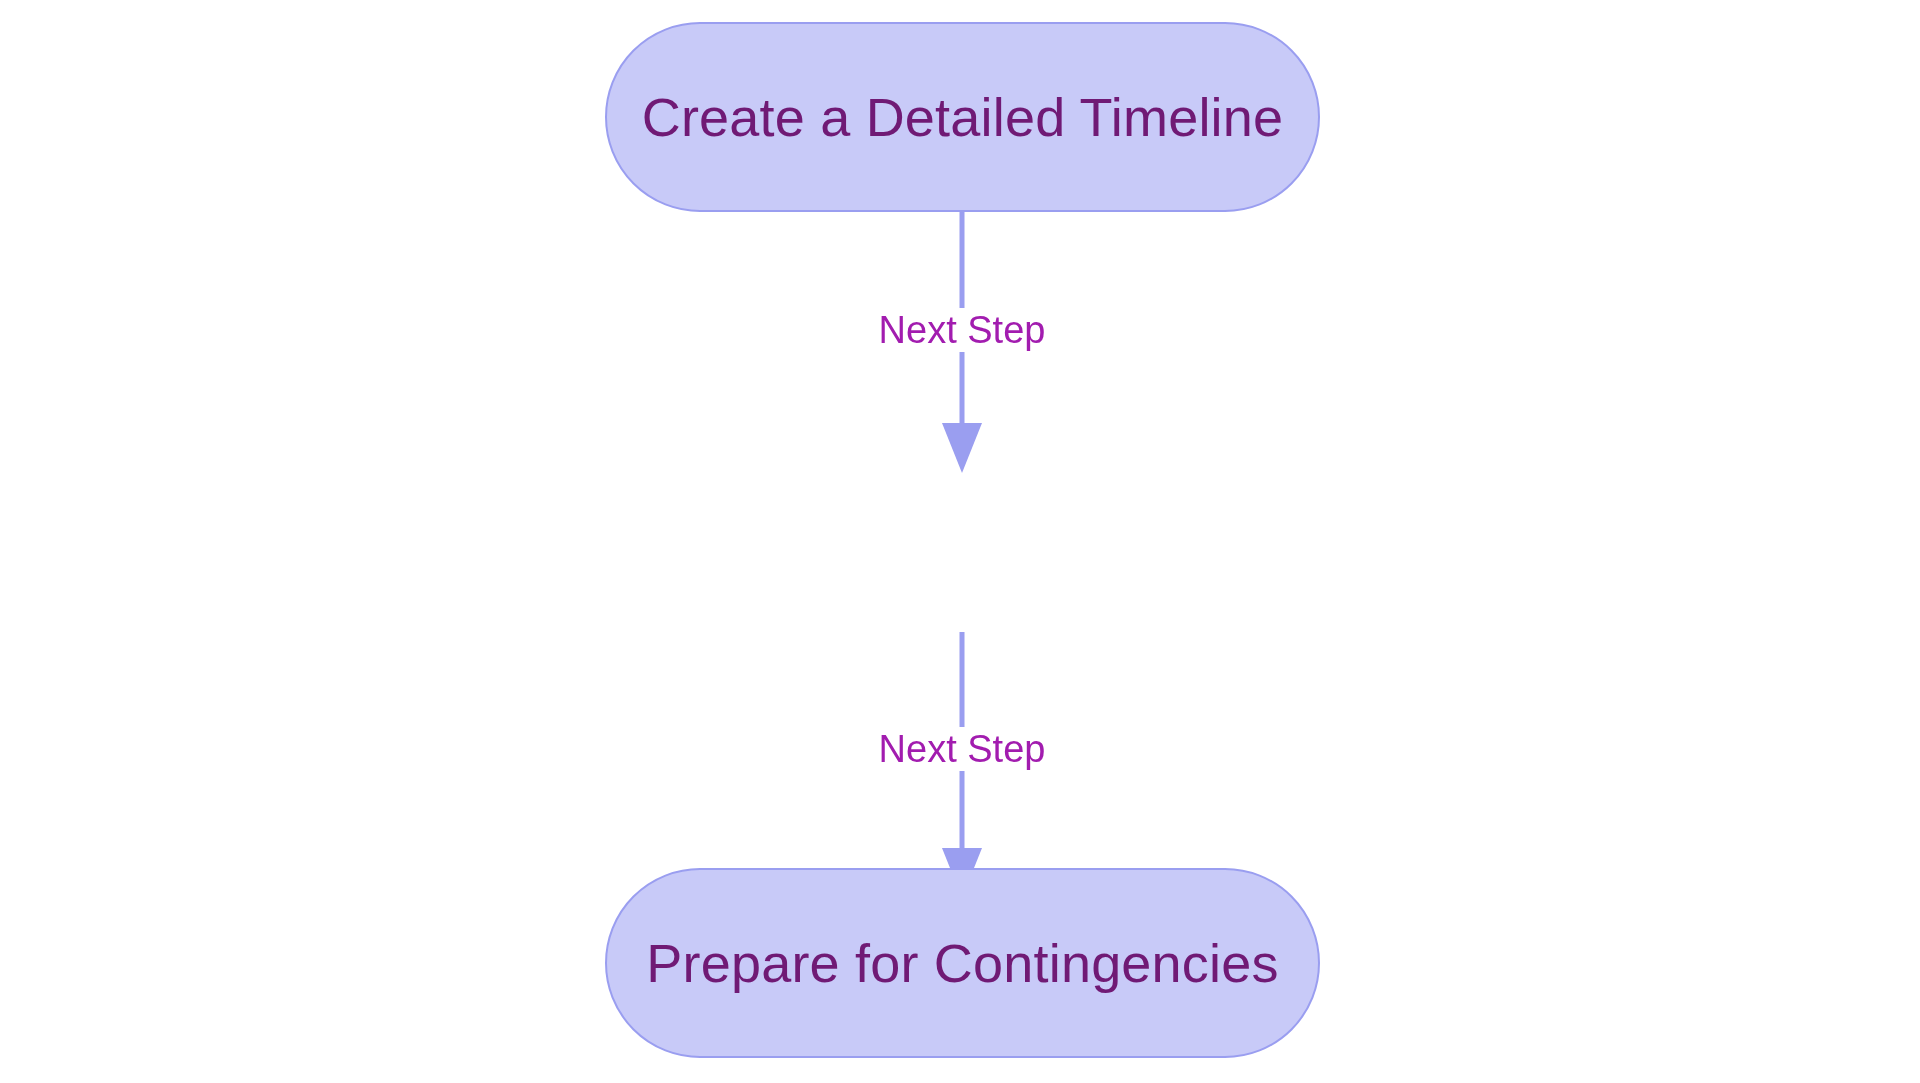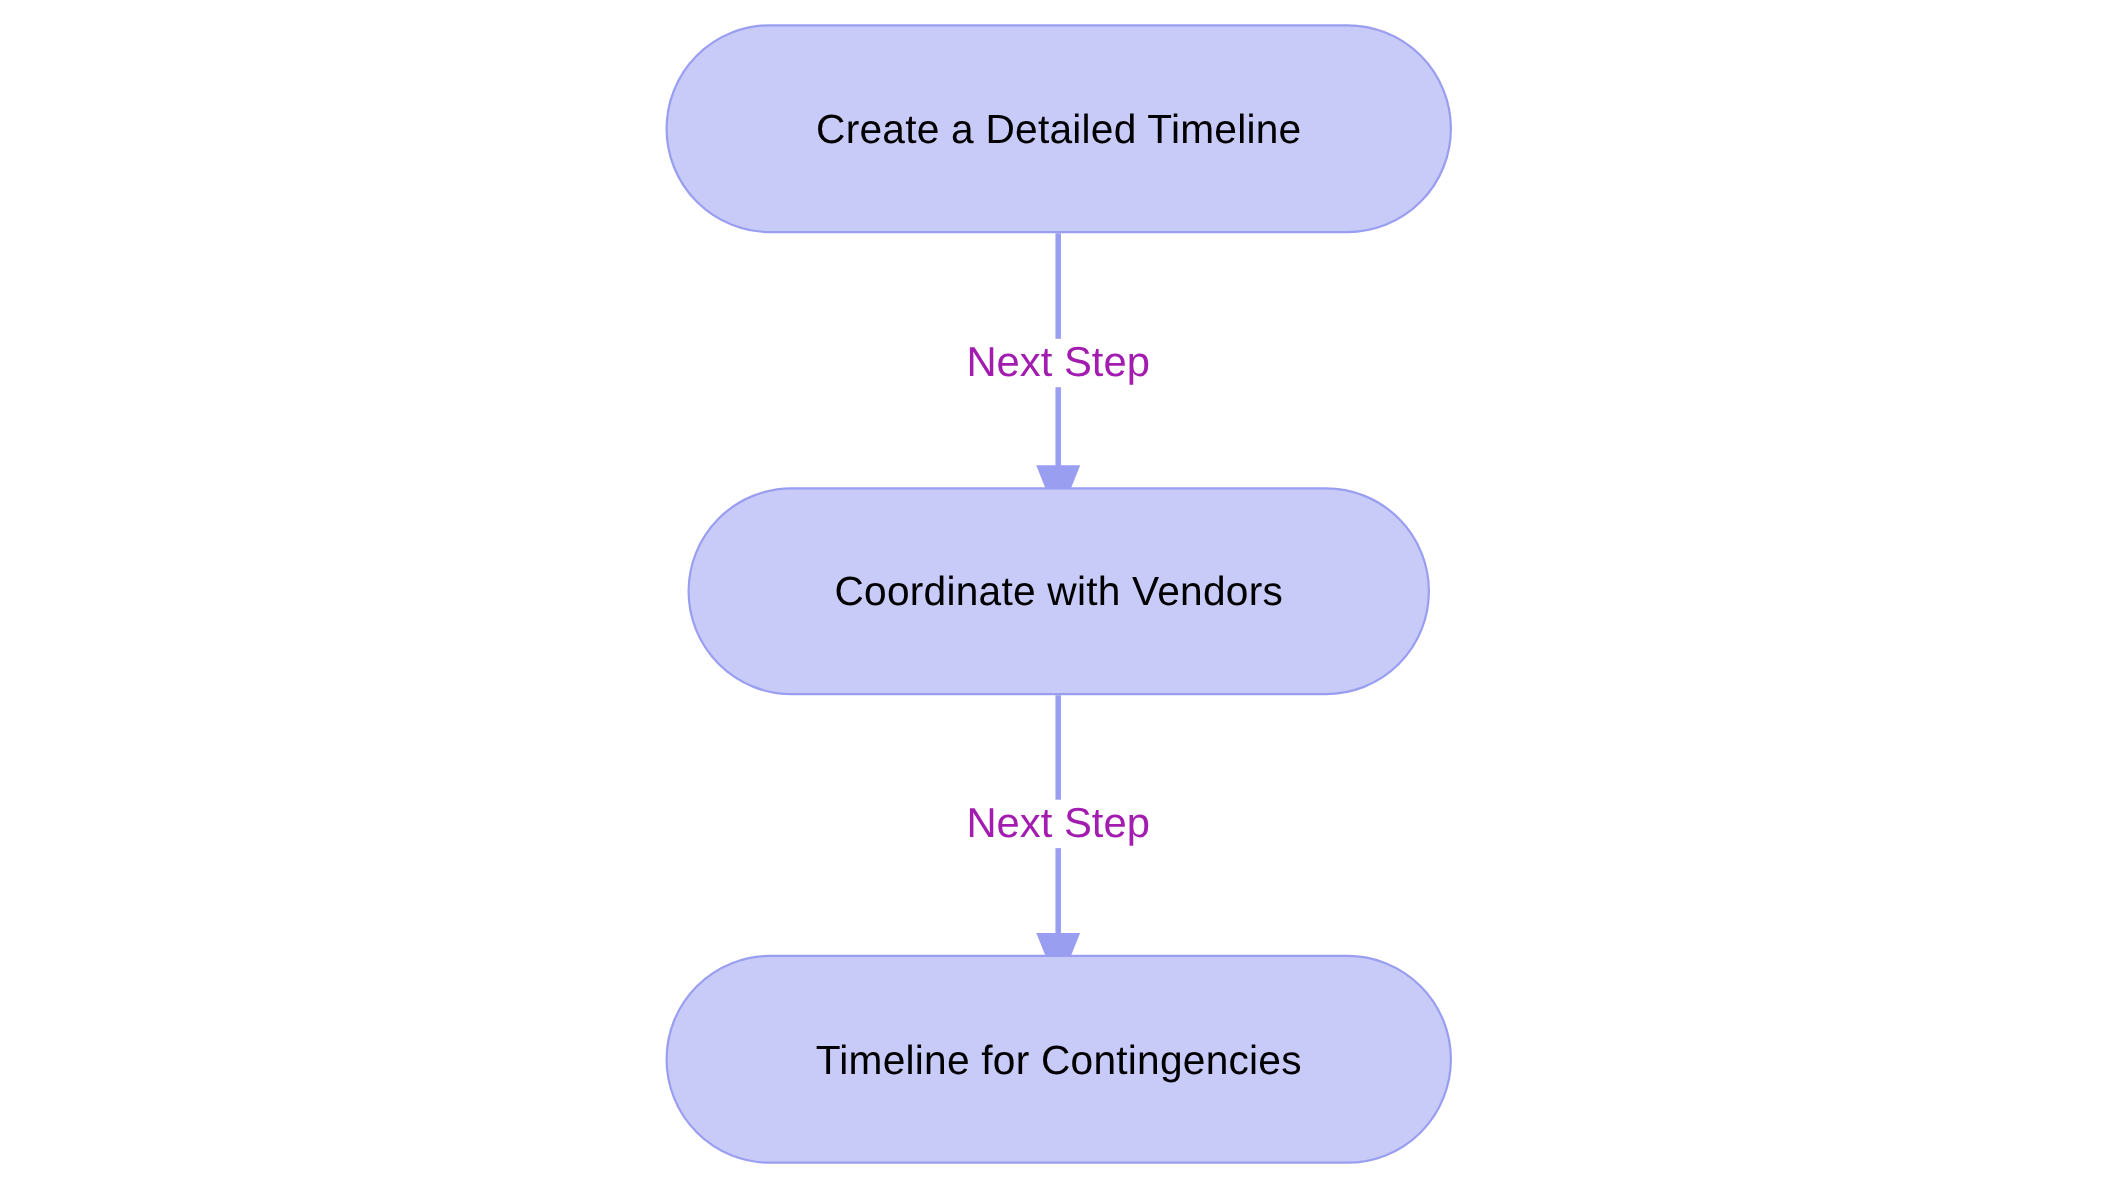--- a/index.html
+++ b/index.html
@@ -30,23 +30,23 @@
     position: absolute;
     box-sizing: border-box;
     background: #c8caf8;
     border: 2px solid #9a9ef0;
     border-radius: 999px;
     display: flex;
     align-items: center;
     justify-content: center;
   }
   .node-label {
-    color: #000000;
+    color: #701a75;
     font-family: "Liberation Sans", sans-serif;
-    font-size: 37px;
+    font-size: 54px;
     font-weight: 400;
     line-height: 1;
     letter-spacing: 0.2px;
     white-space: nowrap;
     user-select: none;
   }
   .edge-label {
     position: absolute;
     color: #a21caf;
     font-family: "Liberation Sans", sans-serif;
@@ -85,23 +85,20 @@
 
     <line x1="962" y1="632" x2="962" y2="853" stroke="#9a9ef0" stroke-width="5" marker-end="url(#arrow-head)"></line>
   </svg>
 
   <div class="node" id="node-0">
     <span class="node-label">Create a Detailed Timeline</span>
   </div>
 
   <div class="edge-label" id="edge-label-0">Next Step</div>
 
-  <div class="node" id="node-1">
-    <span class="node-label">Coordinate with Vendors</span>
-  </div>
 
   <div class="edge-label" id="edge-label-1">Next Step</div>
 
   <div class="node" id="node-2">
-    <span class="node-label">Timeline for Contingencies</span>
+    <span class="node-label">Prepare for Contingencies</span>
   </div>
 
 </div>
 
 </body></html>

